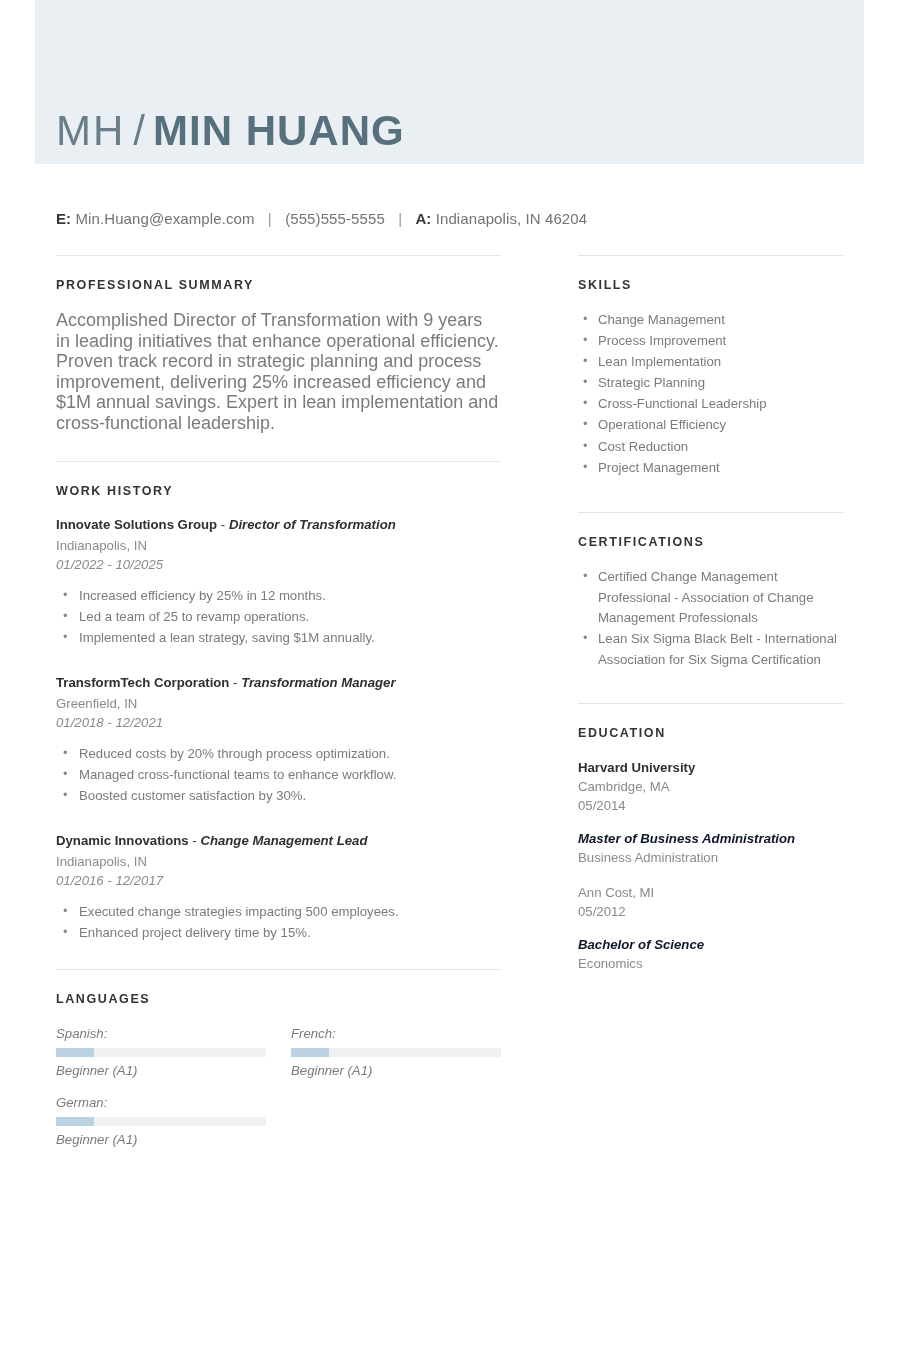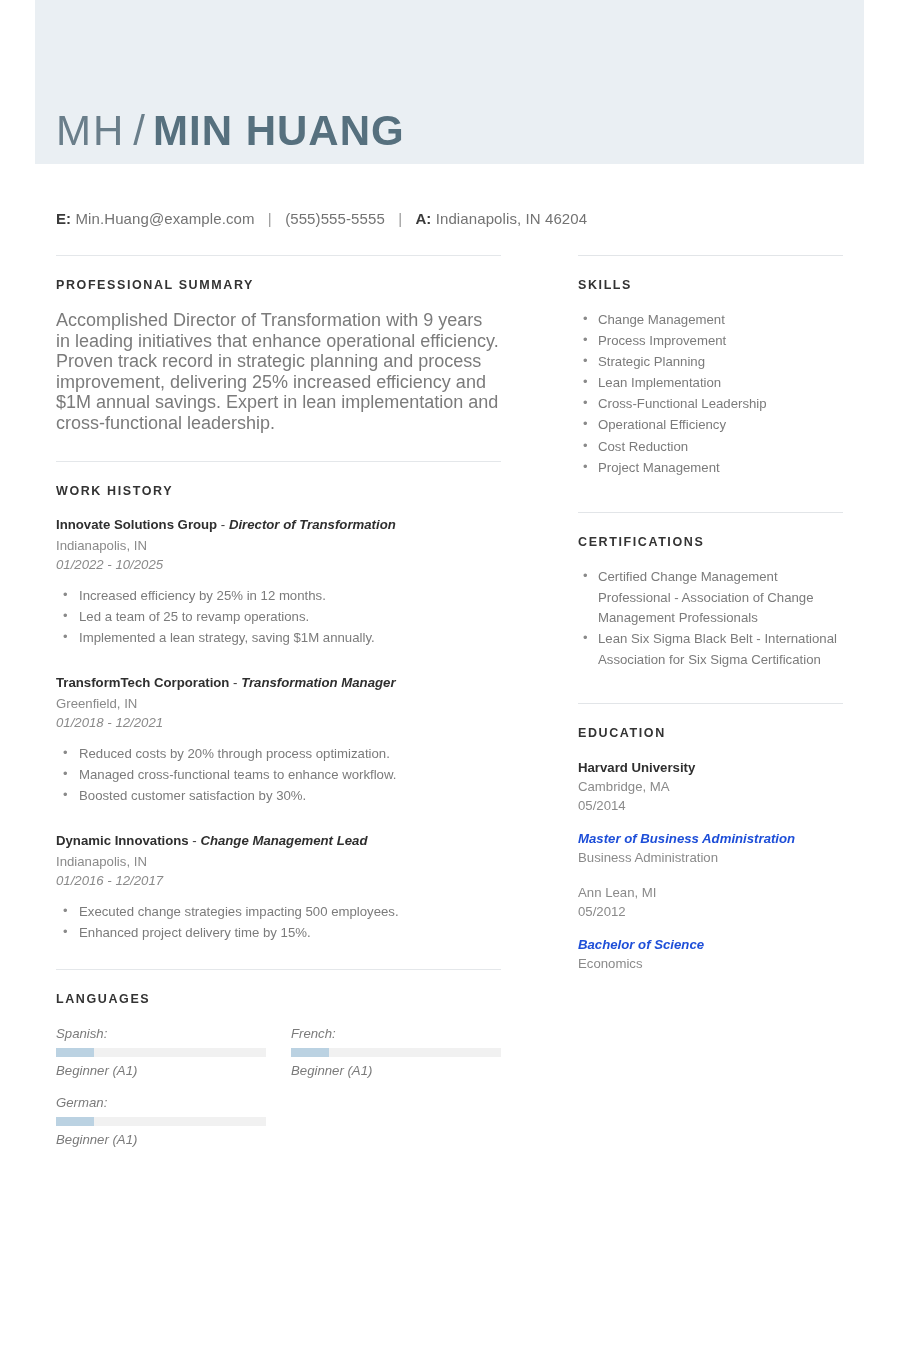--- a/index.html
+++ b/index.html
@@ -187,21 +187,21 @@
   }
   .edu-loc, .edu-date, .edu-field {
     font-size: 13.2px;
     color: #8a8a8a;
     line-height: 19px;
   }
   .edu-degree {
     font-size: 13.2px;
     font-weight: bold;
     font-style: italic;
-    color: #1d4ed8;
+    color: #0f172a;
     line-height: 19px;
   }
 
   
   .lang-grid {
     display: flex;
     flex-wrap: wrap;
     width: 445px;
   }
   .lang-item {
@@ -325,22 +325,22 @@
 
   </div>
 
   <div class="col-right">
 
     <div class="rule thin-right"></div>
     <div class="sec-title">SKILLS</div>
     <ul class="dot-list" id="skills-container">
         <li>Change Management</li>
         <li>Process Improvement</li>
+        <li>Lean Implementation</li>
         <li>Strategic Planning</li>
-        <li>Lean Implementation</li>
         <li>Cross-Functional Leadership</li>
         <li>Operational Efficiency</li>
         <li>Cost Reduction</li>
         <li>Project Management</li>
       </ul>
 
     <div class="rule thin-right" style="margin-top:34px;"></div>
     <div class="sec-title">CERTIFICATIONS</div>
     <ul class="dot-list cert" id="cert-container">
         <li>Certified Change Management Professional - Association of Change Management Professionals</li>
@@ -351,21 +351,21 @@
     <div class="sec-title">EDUCATION</div>
     <div id="edu-container">
         <div class="edu-block">
           <div class="edu-school">Harvard University</div>
           <div class="edu-loc">Cambridge, MA</div>
           <div class="edu-date">05/2014</div>
           <div class="edu-degree" style="margin-top: 14px;">Master of Business Administration</div>
           <div class="edu-field">Business Administration</div>
         </div>
         <div class="edu-block">
-          <div class="edu-loc">Ann Lean, MI</div>
+          <div class="edu-loc">Ann Cost, MI</div>
           <div class="edu-date">05/2012</div>
           <div class="edu-degree" style="margin-top: 14px;">Bachelor of Science</div>
           <div class="edu-field">Economics</div>
         </div>
       </div>
 
   </div>
 
 </div>
 

